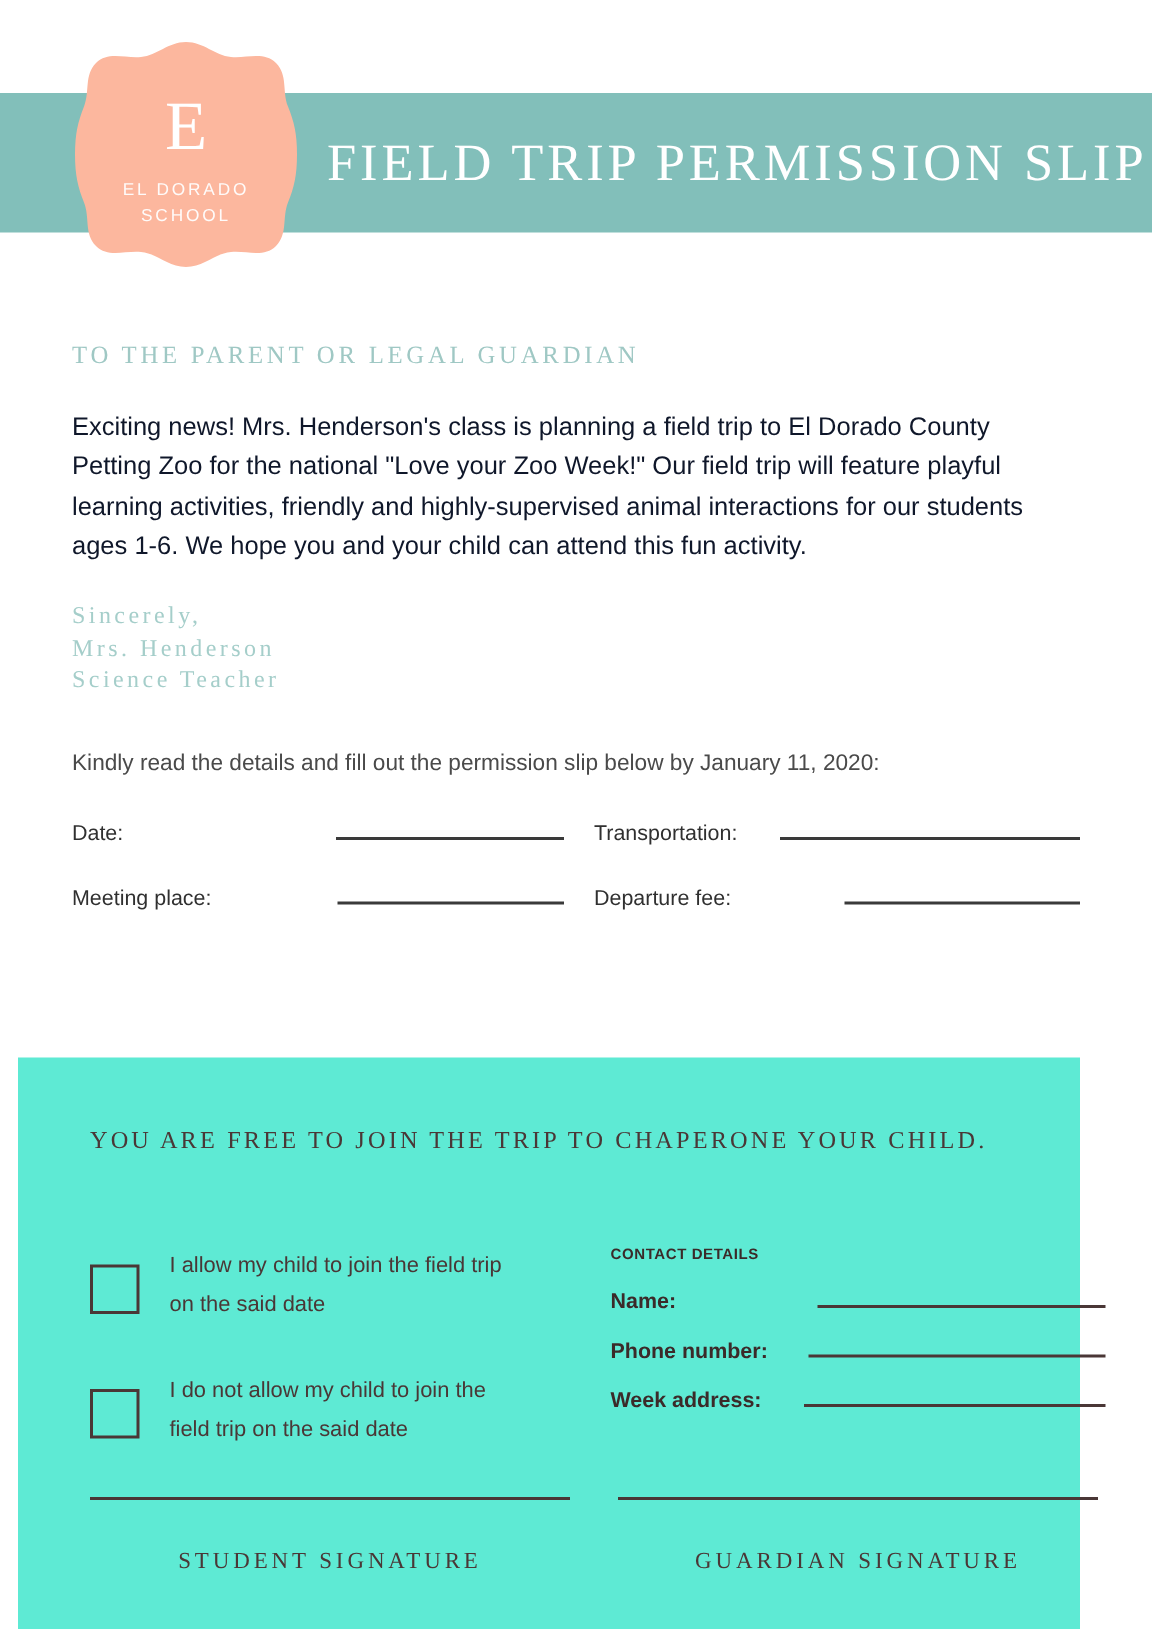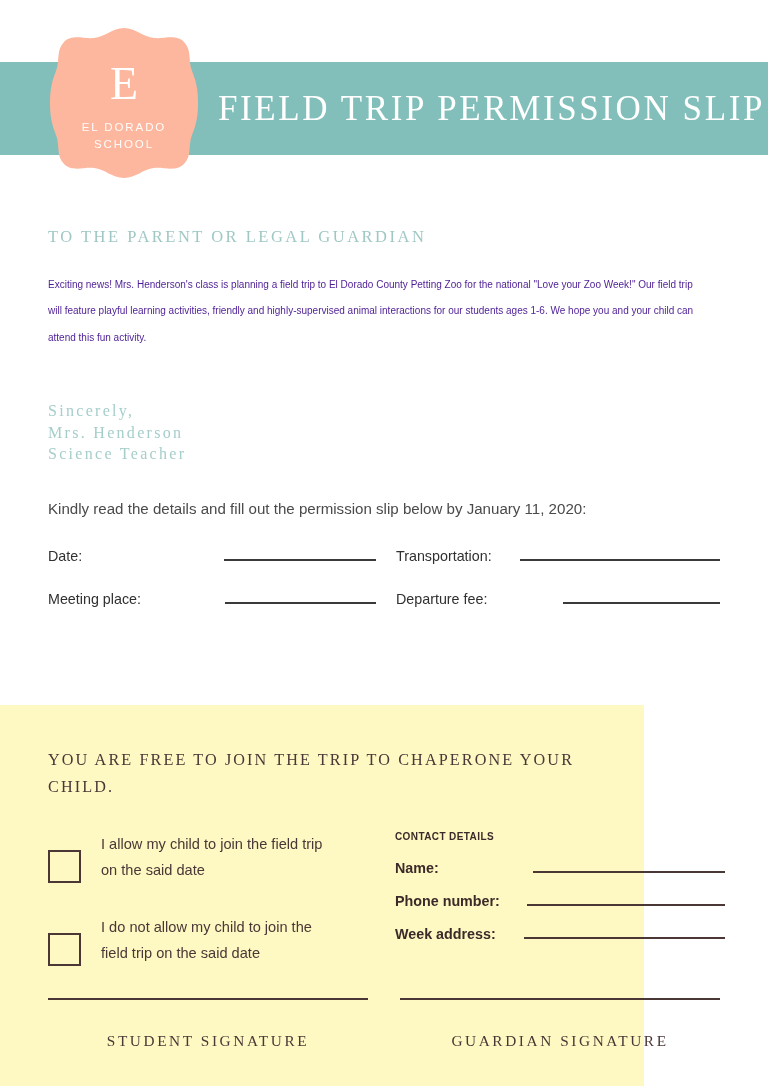--- a/index.html
+++ b/index.html
@@ -90,22 +90,22 @@
     font-family: "Liberation Serif", serif;
     font-size: 16.5px;
     letter-spacing: 2.5px;
     white-space: nowrap;
   }
   .body-copy {
     position: absolute;
     left: 48px;
     top: 272px;
     width: 660px;
-    color: #4c1d95;
-    font-size: 10px;
+    color: #0f172a;
+    font-size: 17px;
     line-height: 26.4px;
   }
   .sign-off {
     position: absolute;
     left: 48px;
     top: 400px;
     color: #A5CECA;
     font-family: "Liberation Serif", serif;
     font-size: 16px;
     letter-spacing: 2.3px;
@@ -154,45 +154,45 @@
   .spacer-l1 { width: 128px; }
   .spacer-l2 { width: 12px; }
   .spacer-l3 { width: 70px; }
   .spacer-r1 { width: 14px; }
   .spacer-r2 { width: 64px; }
   .spacer-r3 { width: 62px; }
 
   
   .reply-slip {
     position: absolute;
-    left: 0;
+    left: 12px;
     top: 705px;
-    width: 644px;
+    width: 708px;
     height: 381px;
-    background: #fef9c3;
+    background: #5eead4;
   }
   .reply-heading {
     position: absolute;
     left: 48px;
     top: 42px;
     color: #4A3736;
     font-family: "Liberation Serif", serif;
     font-size: 16.2px;
     letter-spacing: 2.1px;
     line-height: 27px;
   }
   .options {
     position: absolute;
     left: 48px;
     top: 126px;
     width: 320px;
   }
   .option {
     display: flex;
-    align-items: flex-end;
+    align-items: center;
     margin-bottom: 31px;
   }
   .checkbox {
     width: 29px;
     height: 29px;
     border: 2px solid #4A3736;
     flex: none;
     margin-top: 4px;
     background: transparent;
   }

